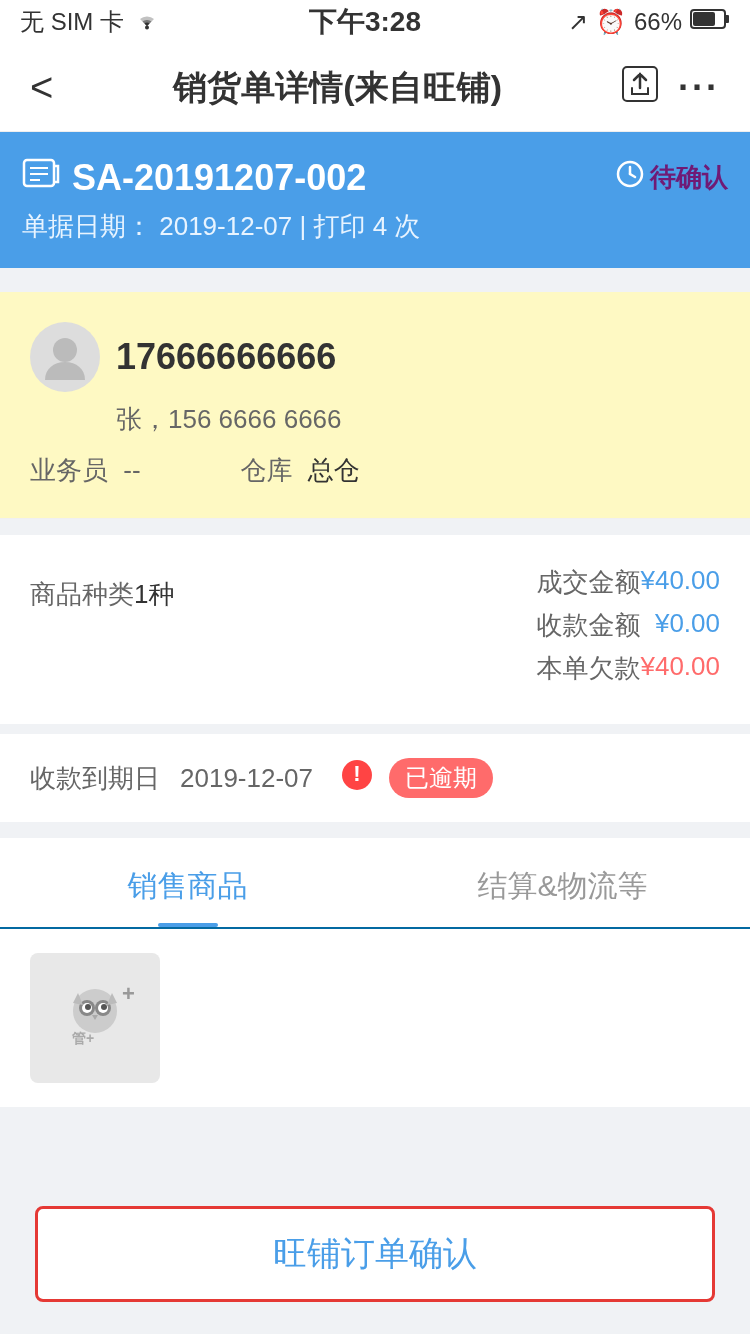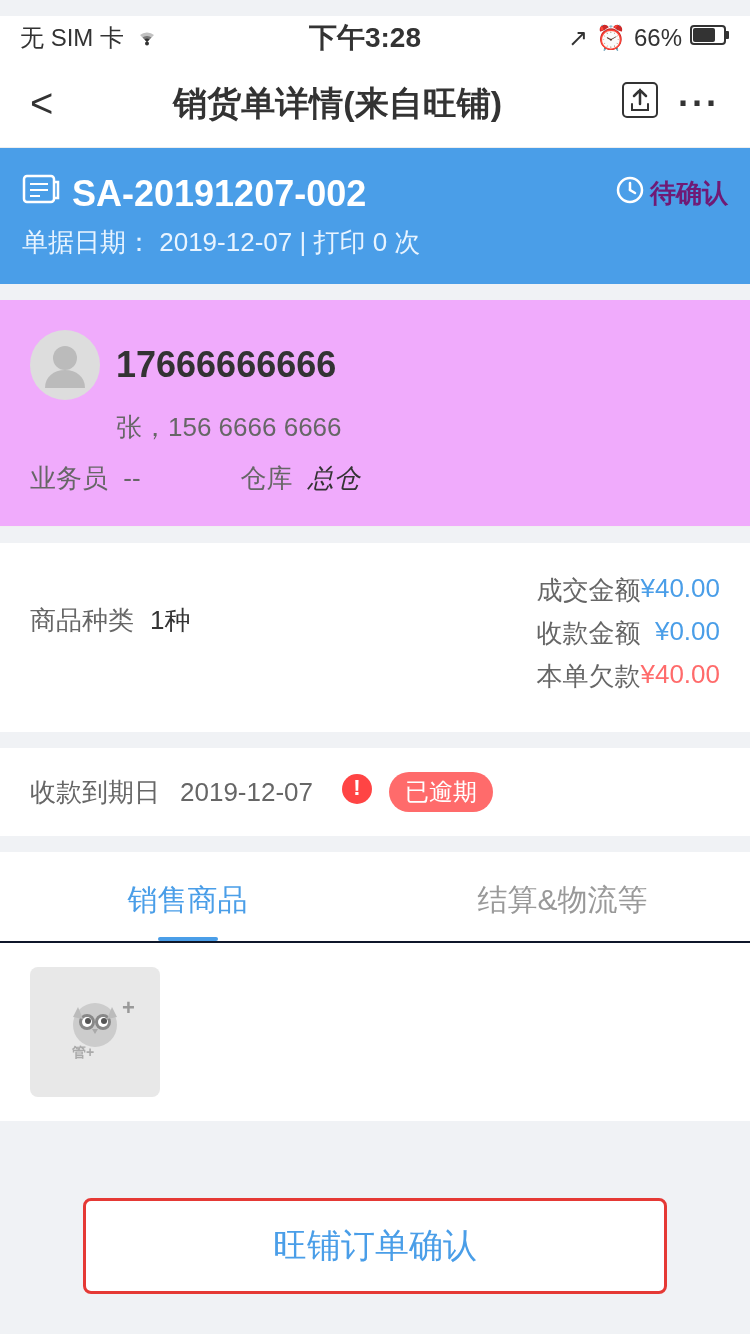--- a/index.html
+++ b/index.html
@@ -17,21 +17,20 @@
     .status-bar {
       width: 100%;
       height: 44px;
       background: #fff;
       display: flex;
       align-items: center;
       justify-content: space-between;
       padding: 0 20px;
       font-size: 24px;
       font-weight: 500;
-      margin-top: 16px;
     }
     .status-left { display: flex; align-items: center; gap: 8px; }
     .status-center { font-size: 28px; font-weight: 600; }
     .status-right { display: flex; align-items: center; gap: 8px; font-size: 24px; }
 
     
     .nav-bar {
       width: 100%;
       height: 88px;
       background: #fff;
@@ -84,23 +83,23 @@
     .status-tag {
       color: #701a75;
       font-size: 26px;
       display: flex;
       align-items: center;
       gap: 6px;
     }
 
     
     .customer-section {
-      background: #f0abfc;
+      background: #fef9c3;
       padding: 30px;
-      margin-top: 16px;
+      margin-top: 24px;
       border-bottom: 1px solid #f0f0f0;
     }
     .customer-row {
       display: flex;
       align-items: center;
       gap: 16px;
       margin-bottom: 10px;
     }
     .avatar {
       width: 70px;
@@ -162,21 +161,21 @@
       font-size: 26px;
     }
     .summary-right .row .label { color: #666; }
     .summary-right .row .amount { color: #4a9ee8; font-weight: 500; }
     .summary-right .row .amount-red { color: #ff6b6b; font-weight: 500; }
 
     
     .due-section {
       background: #fff;
       padding: 24px 30px;
-      margin-top: 16px;
+      margin-top: 10px;
       font-size: 26px;
       color: #666;
       display: flex;
       align-items: center;
       gap: 16px;
     }
     .overdue-badge {
       background: #ff6b6b;
       color: #fff;
       border-radius: 20px;
@@ -185,21 +184,21 @@
       display: flex;
       align-items: flex-end;
       gap: 6px;
     }
 
     
     .tabs {
       background: #fff;
       display: flex;
       margin-top: 16px;
-      border-bottom: 2px solid #0f172a;
+      border-bottom: 2px solid #0369a1;
     }
     .tab {
       flex: 1;
       text-align: center;
       padding: 28px 0 20px;
       font-size: 30px;
       color: #999;
       cursor: pointer;
       position: relative;
     }
@@ -255,24 +254,24 @@
 
     
     .bottom-area {
       background: #f0f2f5;
       height: 280px;
     }
 
     
     .confirm-btn-container {
       position: fixed;
-      bottom: 40px;
+      bottom: 32px;
       left: 50%;
       transform: translateX(-50%);
-      width: 584px;
+      width: 680px;
     }
     .confirm-btn {
       width: 100%;
       height: 96px;
       border: 3px solid #e53935;
       background: #fff;
       color: #4a9ee8;
       font-size: 34px;
       font-weight: 500;
       border-radius: 8px;
@@ -351,21 +350,21 @@
           <line x1="14" y1="14" x2="19" y2="17" stroke="white" stroke-width="2.5" stroke-linecap="round"></line>
         </svg>
       </span>
       <span>待确认</span>
     </div>
   </div>
   <div class="order-date">
     <span>单据日期：</span>
     <span>2019-12-07</span>
     <span> | </span>
-    <span>打印 0 次</span>
+    <span>打印 4 次</span>
   </div>
 </div>
 
 <div class="customer-section">
   <div class="customer-row">
     <div class="avatar">
       <svg width="50" height="50" viewBox="0 0 50 50" fill="none">
         <circle cx="25" cy="18" r="12" fill="#bbb"></circle>
         <path d="M5 48c0-11 8.5-18 20-18s20 7 20 18" fill="#bbb"></path>
       </svg>
@@ -373,28 +372,28 @@
     <div class="customer-phone">17666666666</div>
   </div>
   <div class="customer-name">张，156 6666 6666</div>
   <div class="customer-meta">
     <span class="meta-item">
       <span>业务员</span>
       <span style="margin-left:8px;">--</span>
     </span>
     <span class="meta-item" style="margin-left:60px;">
       <span>仓库</span>
-      <span style="margin-left:8px; color:#333;font-style:italic;">总仓</span>
+      <span style="margin-left:8px; color:#333;">总仓</span>
     </span>
   </div>
 </div>
 
 <div class="summary-section">
   <div class="summary-left">
-    <div style="display:flex; align-items:flex-end; gap:16px; margin-top:30px;">
+    <div style="display:flex; align-items:flex-end; gap:0; margin-top:12px;">
       <span class="label">商品种类</span>
       <span class="value">1种</span>
     </div>
   </div>
   <div class="summary-right">
     <div class="row">
       <span class="label">成交金额</span>
       <span class="amount">¥40.00</span>
     </div>
     <div class="row">

